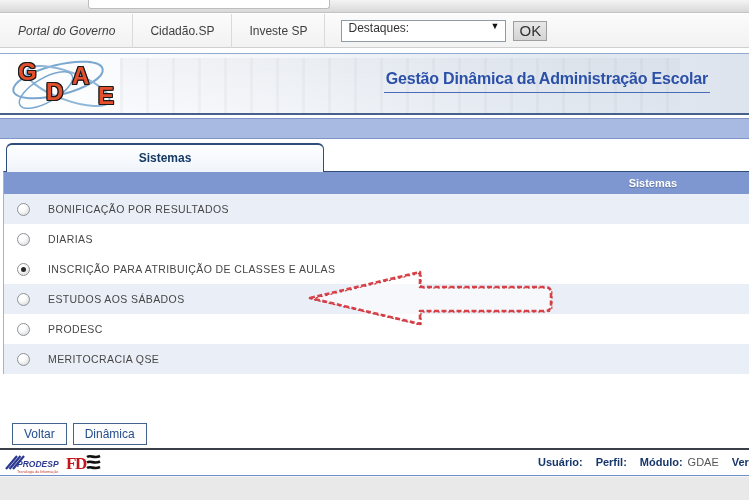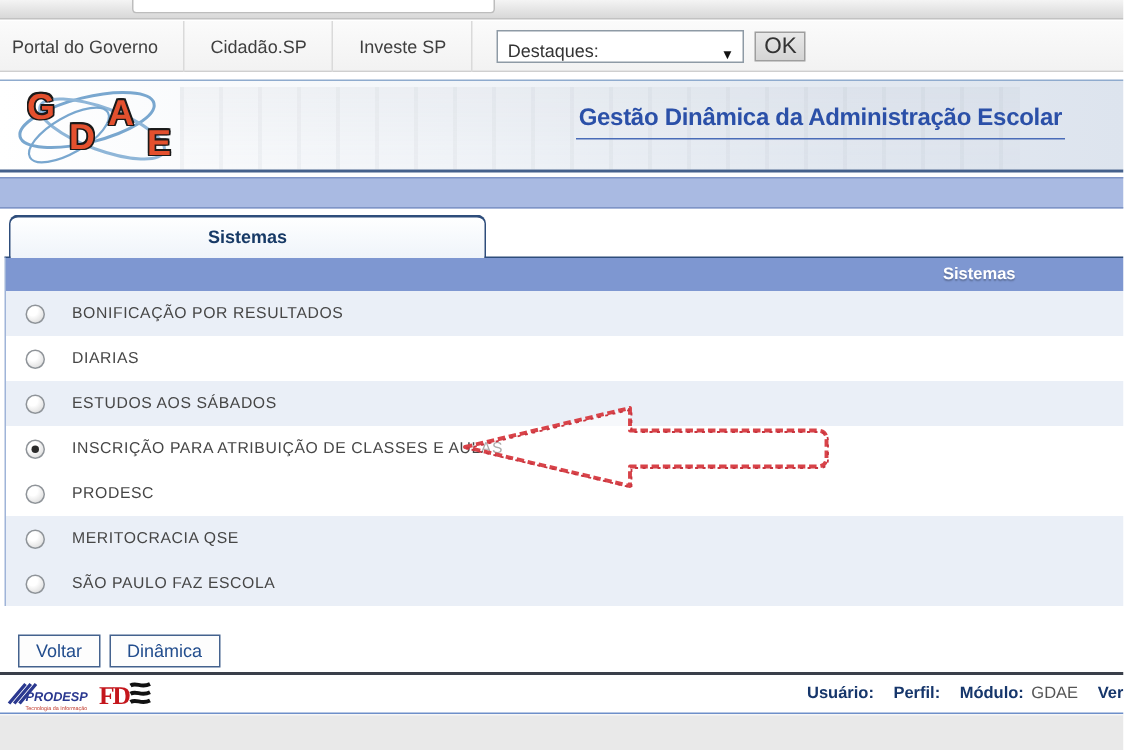--- a/index.html
+++ b/index.html
@@ -13,23 +13,23 @@
     background:linear-gradient(#f4f4f4,#d8d8d8); border-bottom:1px solid #c2c2c2; }
   #chrome-frag { top:0; left:88px; width:242px; height:9px; background:#fff;
     border:1px solid #bdbdbd; border-top:none; border-radius:0 0 3px 3px; }
 
   
   #topnav { top:14px; left:0; width:749px; height:34px;
     background:linear-gradient(#fbfbfb,#f2f2f2); border-bottom:1px solid #cfcfcf;
     display:flex; align-items:center; }
   .nav-link { font-size:12px; color:#3f3f3f; padding:0 17px; height:34px; line-height:34px;
     border-right:1px solid #dadada; cursor:pointer; white-space:nowrap; }
-  .nav-link:first-child { padding-left:8px; }
+  .nav-link:first-child { padding-left:18px;font-style:italic; }
   #dest-select { margin-left:16px; width:165px; height:22px; background:#fff;
-    border:1px solid #8e9aa5; display:flex; align-items:flex-end; font-size:12px; color:#333;
+    border:1px solid #8e9aa5; display:flex; align-items:flex-start; font-size:12px; color:#333;
     padding:0 6px; justify-content:space-between; cursor:pointer;gap:24px; }
   #ok-btn { margin-left:7px; height:20px; padding:0 5px; font-size:15px; color:#333;
     background:linear-gradient(#e8e8e8,#d4d4d4); border:1px solid #9e9e9e; cursor:pointer; }
 
   
   #banner { top:53px; left:0; width:749px; height:62px;
     background:linear-gradient(90deg,#ffffff 0%,#f2f5f9 40%,#e3e9f1 75%,#dde4ee 100%);
     border-top:1px solid #8fabce; border-bottom:2px solid #45618c; overflow:hidden; }
   #building-hint { top:4px; left:120px; width:560px; height:56px; opacity:.35;
     background:
@@ -139,39 +139,35 @@
     <div id="panel-header">Sistemas</div>
     <div id="rows">
         <div class="row alt">
       <span class="radio"></span>
       <span class="row-label">BONIFICAÇÃO POR RESULTADOS</span>
     </div>
         <div class="row plain">
       <span class="radio"></span>
       <span class="row-label">DIARIAS</span>
     </div>
-        <div class="row alt">
-      <span class="radio"></span>
-      <span class="row-label">ESTUDOS AOS SÁBADOS</span>
-    </div>
         <div class="row plain">
       <span class="radio checked"></span>
       <span class="row-label">INSCRIÇÃO PARA ATRIBUIÇÃO DE CLASSES E AULAS</span>
     </div>
+        <div class="row alt">
+      <span class="radio"></span>
+      <span class="row-label">ESTUDOS AOS SÁBADOS</span>
+    </div>
         <div class="row plain">
       <span class="radio"></span>
       <span class="row-label">PRODESC</span>
     </div>
         <div class="row alt">
       <span class="radio"></span>
       <span class="row-label">MERITOCRACIA QSE</span>
-    </div>
-        <div class="row alt">
-      <span class="radio"></span>
-      <span class="row-label">SÃO PAULO FAZ ESCOLA</span>
     </div>
       </div>
   </div>
 
   <svg class="abs" id="arrow-annotation" viewBox="0 0 256 64" width="256" height="64">
     <path d="M7 32 L117 6 L117 21 L242 21 Q248 21 248 27 L248 39 Q248 45 242 45 L117 45 L117 58 Z" fill="rgba(255,255,255,0.55)" stroke="#d84349" stroke-width="2.6" stroke-linejoin="round" stroke-dasharray="5 2.5"></path>
     <path d="M7 32 L117 6 L117 21 L242 21 Q248 21 248 27 L248 39 Q248 45 242 45 L117 45 L117 58 Z" fill="none" stroke="#c8353f" stroke-width="1.2" stroke-dasharray="2 3" transform="translate(1,1)"></path>
   </svg>
 
   <div class="abs" id="btn-row">

